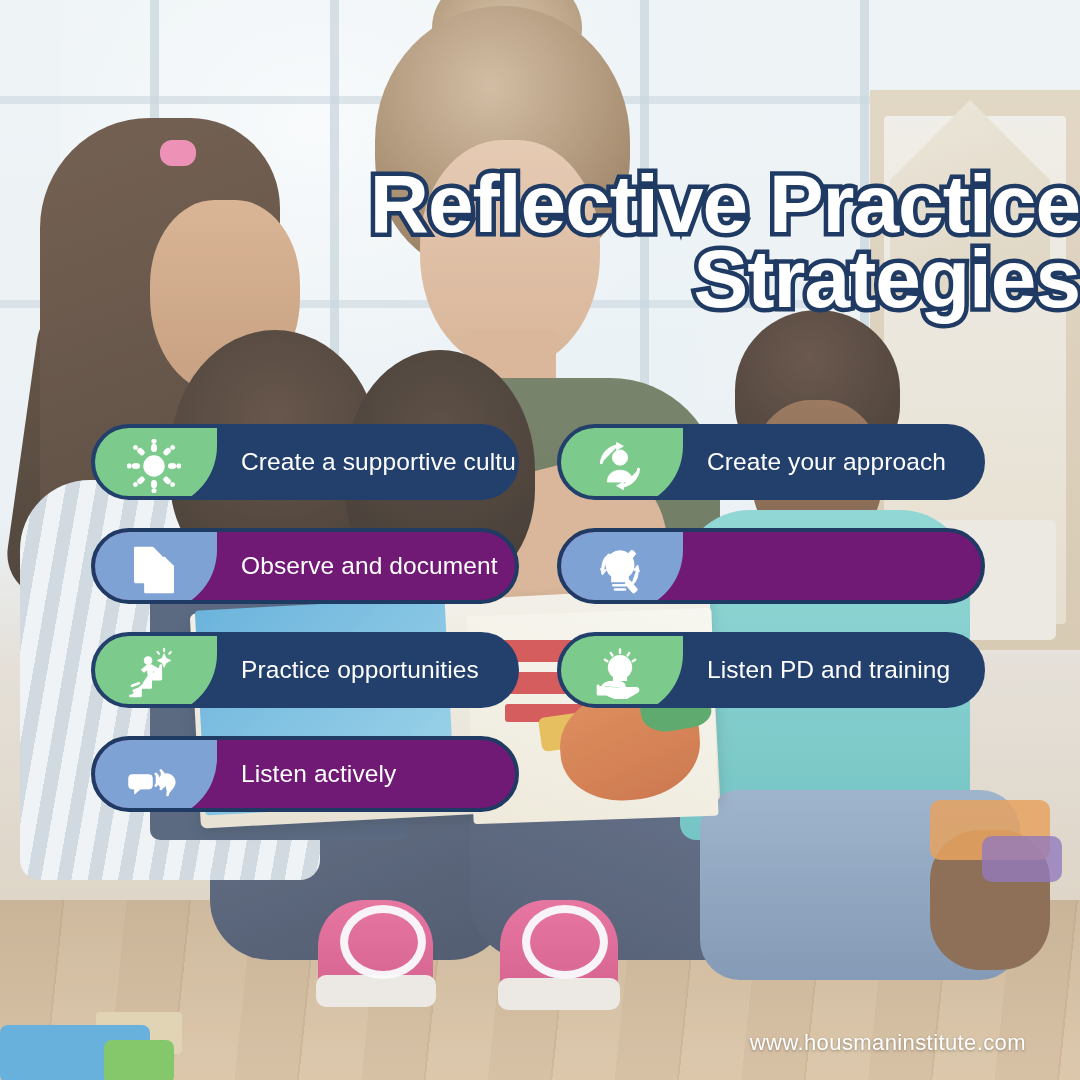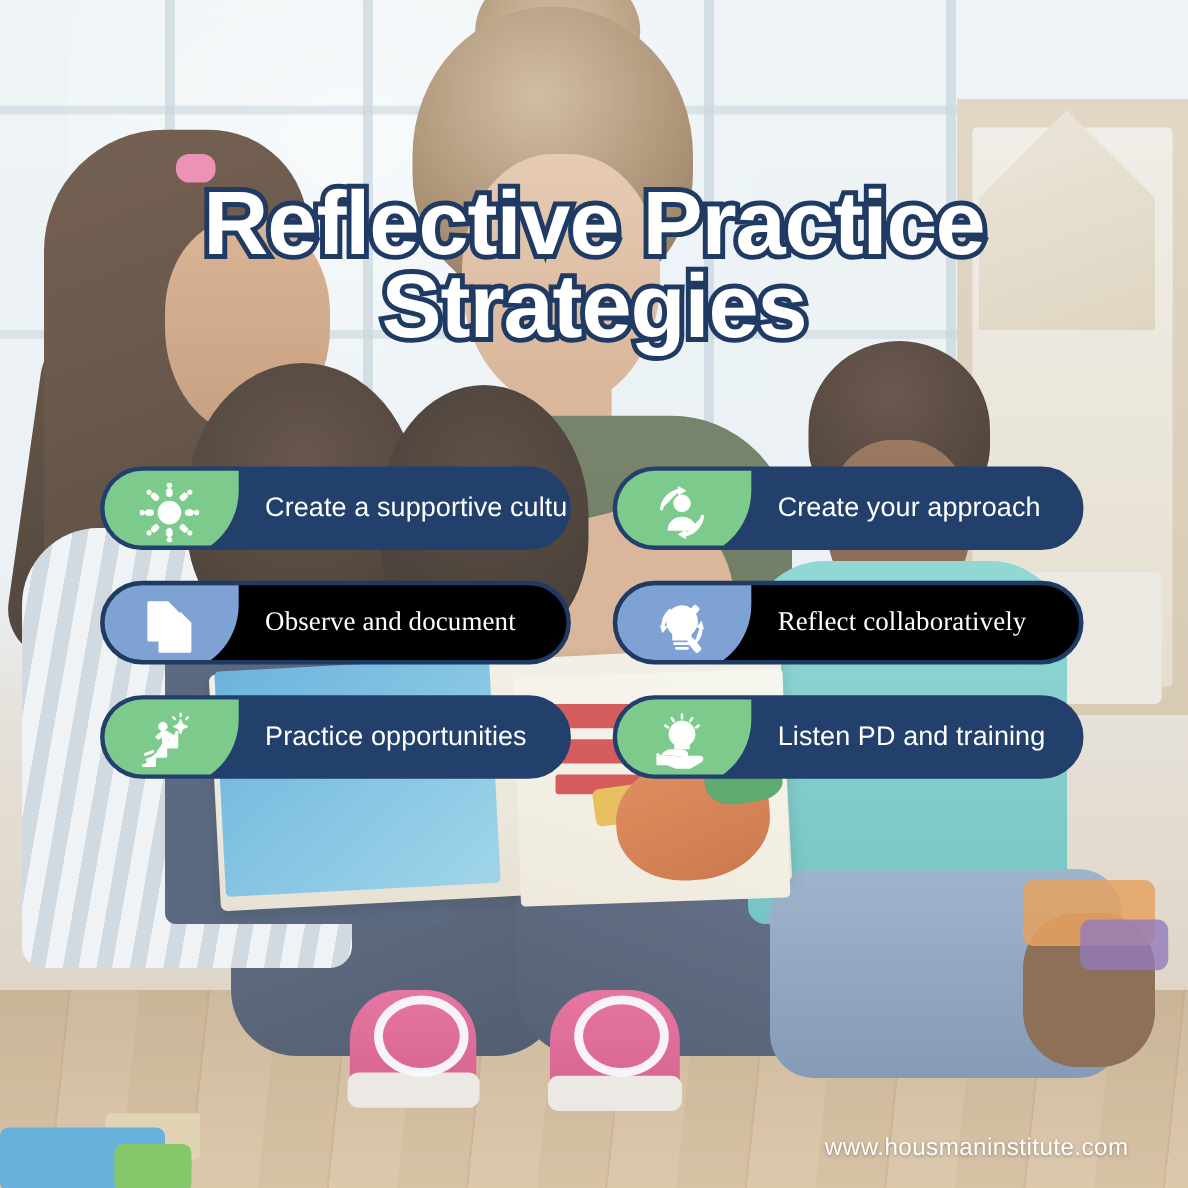--- a/index.html
+++ b/index.html
@@ -123,37 +123,38 @@
     position:absolute;left:0;right:0;top:166px;text-align:center;
     pointer-events:none;
   }
   .title{
     font-weight:bold;font-size:82px;line-height:.92;letter-spacing:-1px;
     color:#ffffff;
     -webkit-text-stroke:9px #1f3a63;
     paint-order:stroke fill;
     text-shadow:0 3px 0 rgba(31,58,99,.25);
     margin:0;
+    text-align:right;
   }
   .title .l2{display:block;}
 
   
   .rows{position:absolute;left:0;top:424px;width:1080px;}
   .row{display:flex;gap:38px;margin-bottom:28px;padding-left:91px;}
   .pill{
     position:relative;
     width:428px;height:76px;
     border-radius:38px;
     display:flex;align-items:center;
     box-sizing:border-box;
     border:4px solid #1f3a63;
     overflow:hidden;
   }
   .pill.navy{background:#23406d;border-color:#23406d;}
-  .pill.green{background:#000000;border-color:#1f3a63;font-family:Liberation Serif, serif;}
+  .pill.green{background:#701a75;border-color:#1f3a63;}
 
   .ibadge{
     position:absolute;left:-4px;top:-4px;
     width:126px;height:84px;
     display:flex;align-items:center;justify-content:center;
   }
   .ibadge .shape{
     position:absolute;inset:0;
     border-radius:42px 0 62px 42px;
   }
@@ -351,21 +352,20 @@
               <path d="M52 30a21 21 0 0 1-7 20"></path>
             </g>
             <g fill="#fff">
               <path d="M9 30l7 2-5 6z"></path>
               <path d="M55 34l-7-2 5-6z"></path>
               <rect x="40" y="8" width="7" height="16" rx="2" transform="rotate(40 43 16)"></rect>
               <rect x="42" y="44" width="7" height="16" rx="2" transform="rotate(-40 45 52)"></rect>
             </g>
           </svg>
         </span>
-        <span class="plabel">Reflect collaboratively</span>
       </div>
 
     </div>
 
     <div class="row">
 
       <div class="pill navy">
         <span class="ibadge">
           <span class="shape"></span>
           <svg viewBox="0 0 64 64" aria-hidden="true">
@@ -402,18 +402,43 @@
               <path d="M36 49c3-4-1-7-5-7H20c-4 0-6 2-8 4"></path>
             </g>
             <circle cx="11" cy="51" r="1.8" fill="#fff"></circle>
           </svg>
         </span>
         <span class="plabel">Listen PD and training</span>
       </div>
 
     </div>
 
+    <div class="row">
+
+      <div class="pill green">
+        <span class="ibadge">
+          <span class="shape"></span>
+          <svg viewBox="0 0 64 64" aria-hidden="true">
+            <path d="M4 20h20a4 4 0 0 1 4 4v9a4 4 0 0 1-4 4H14l-7 6v-6H4a4 4 0 0 1-4-4v-9a4 4 0 0 1 4-4z" transform="translate(2,8)" fill="#fff"></path>
+            <g fill="#1f6330">
+              <circle cx="12" cy="38" r="2"></circle>
+                <circle cx="18" cy="38" r="2"></circle>
+                <circle cx="24" cy="38" r="2"></circle>
+            </g>
+            <g fill="none" stroke="#fff" stroke-width="3" stroke-linecap="round">
+              <path d="M34 27a9 9 0 0 1 0 14"></path>
+              <path d="M40 23a15 15 0 0 1 0 22"></path>
+            </g>
+            <g fill="none" stroke="#fff" stroke-width="3.2" stroke-linecap="round" stroke-linejoin="round">
+              <path d="M48 52c0-6 8-7 8-15a9 9 0 0 0-18 0c0 3 2 5 4 5s3-2 3-4"></path>
+            </g>
+          </svg>
+        </span>
+        <span class="plabel">Listen actively</span>
+      </div>
+
+    </div>
 
   </div>
 
   <div class="footer">www.housmaninstitute.com</div>
 
 </div>
 
 </body></html>

